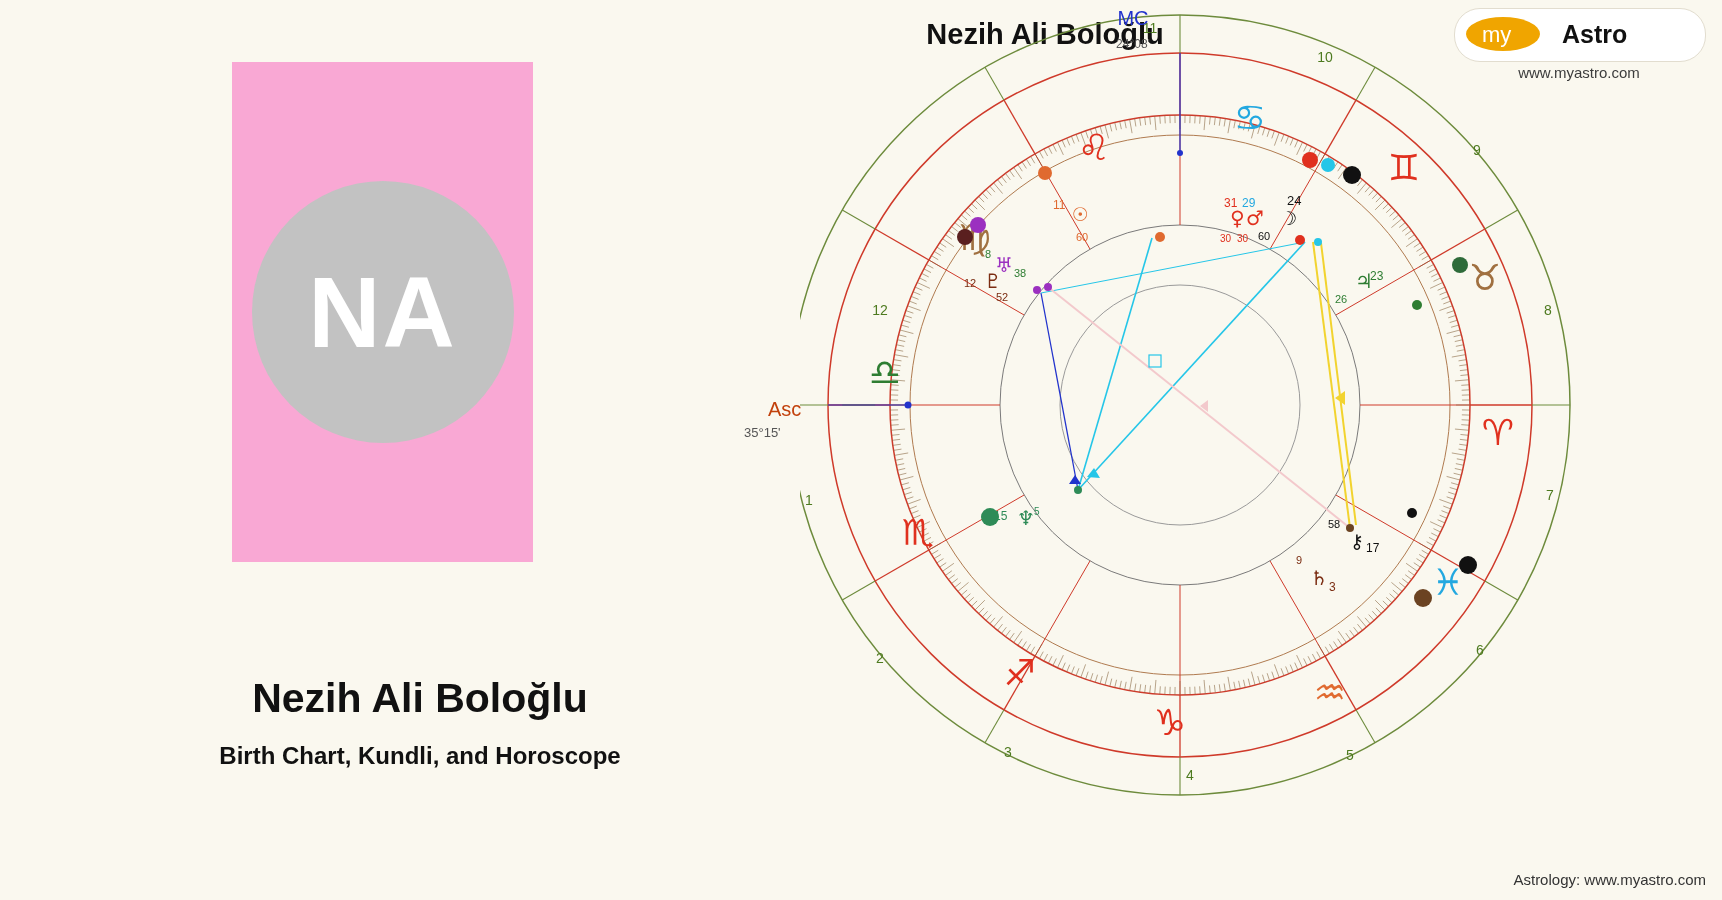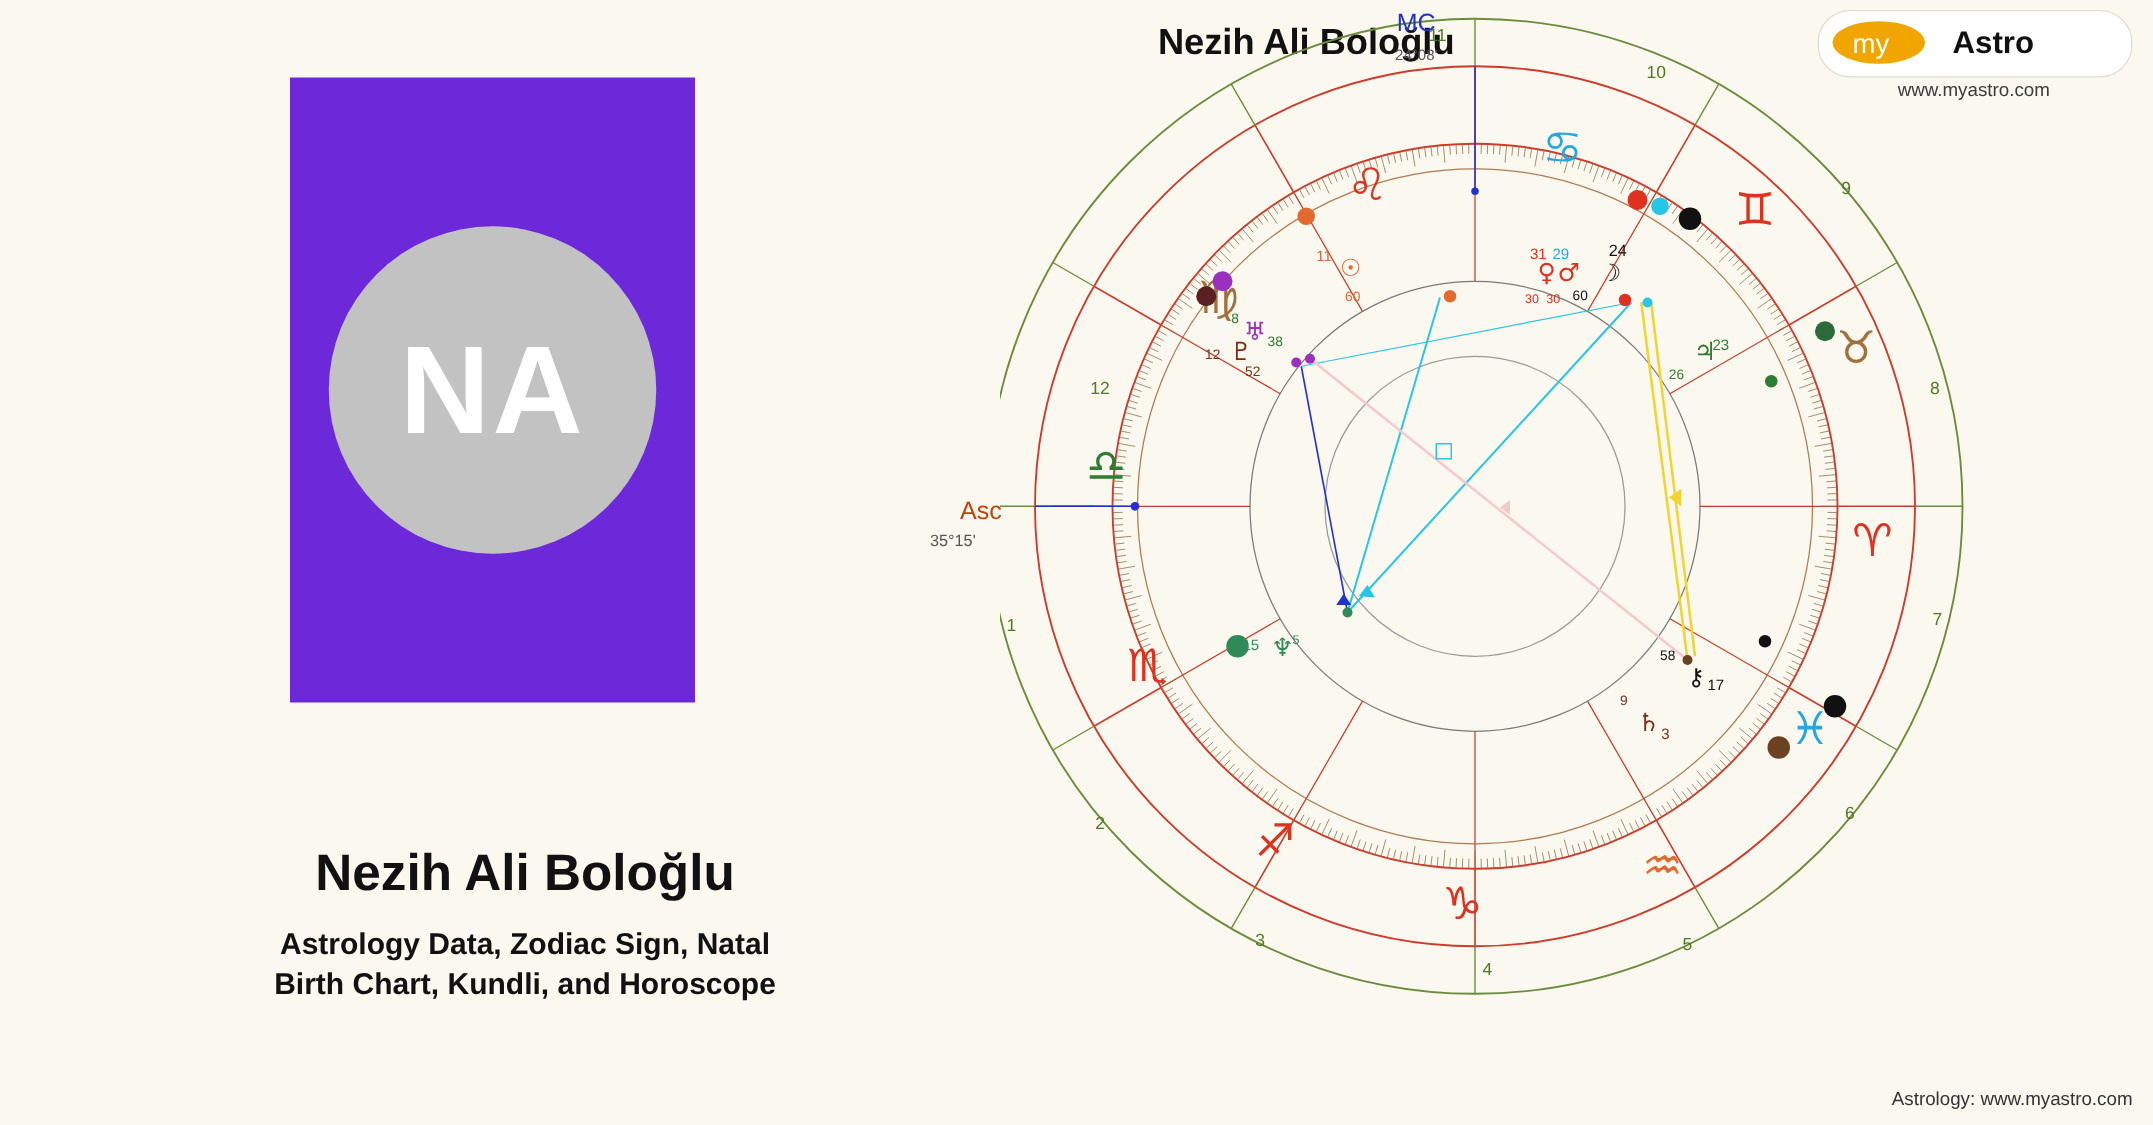--- a/index.html
+++ b/index.html
@@ -8,22 +8,22 @@
     background:#faf8ef;
     font-family:"Liberation Sans", sans-serif;
     overflow:hidden;
     position:relative;
   }
   
   #left-panel{
     position:absolute;left:0;top:0;width:840px;height:900px;
   }
   #avatar-box{
-    position:absolute;left:232px;top:62px;width:324px;height:500px;
-    background:#6d28d9;
+    position:absolute;left:232px;top:62px;width:301px;height:500px;
+    background:#f9a8d4;
   }
   #avatar-circle{
     position:absolute;left:50%;top:50%;transform:translate(-50%,-50%);
     width:262px;height:262px;border-radius:50%;
     background:#c2c2c2;
     display:flex;align-items:center;justify-content:center;
   }
   #avatar-initials{
     color:#ffffff;font-size:100px;font-weight:bold;letter-spacing:2px;
     font-family:"Liberation Sans", sans-serif;
@@ -71,21 +71,20 @@
 <body>
 
 <div id="left-panel">
   <div id="avatar-box">
     <div id="avatar-circle">
       <span id="avatar-initials">NA</span>
     </div>
   </div>
   <div id="person-name">Nezih Ali Boloğlu</div>
   <div id="subtitle">
-    <div>Astrology Data, Zodiac Sign, Natal</div>
     <div>Birth Chart, Kundli, and Horoscope</div>
   </div>
 </div>
 
 <div id="chart-title">Nezih Ali Boloğlu</div>
 
 <div id="logo-box">
   <div id="logo-pill"></div>
   <div id="logo-ellipse"></div>
   <div id="logo-my">my</div>

